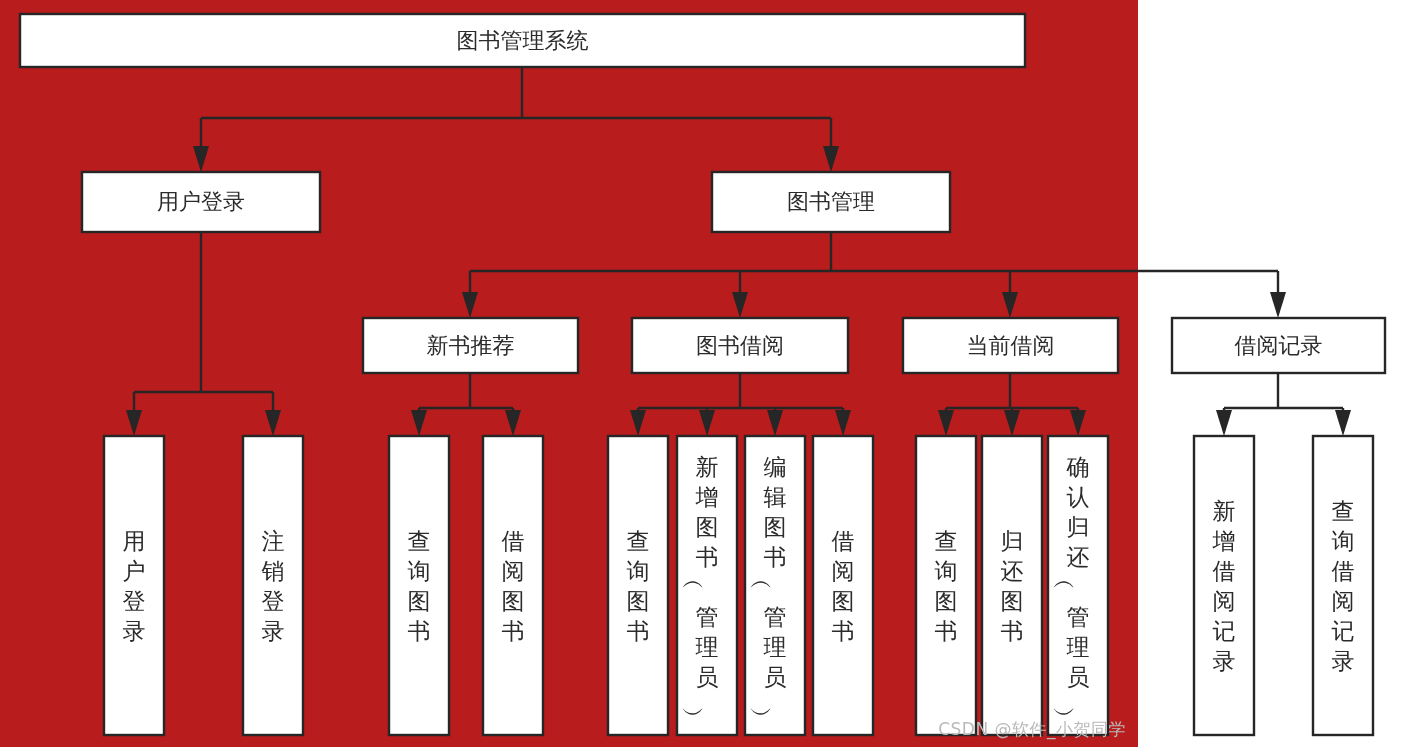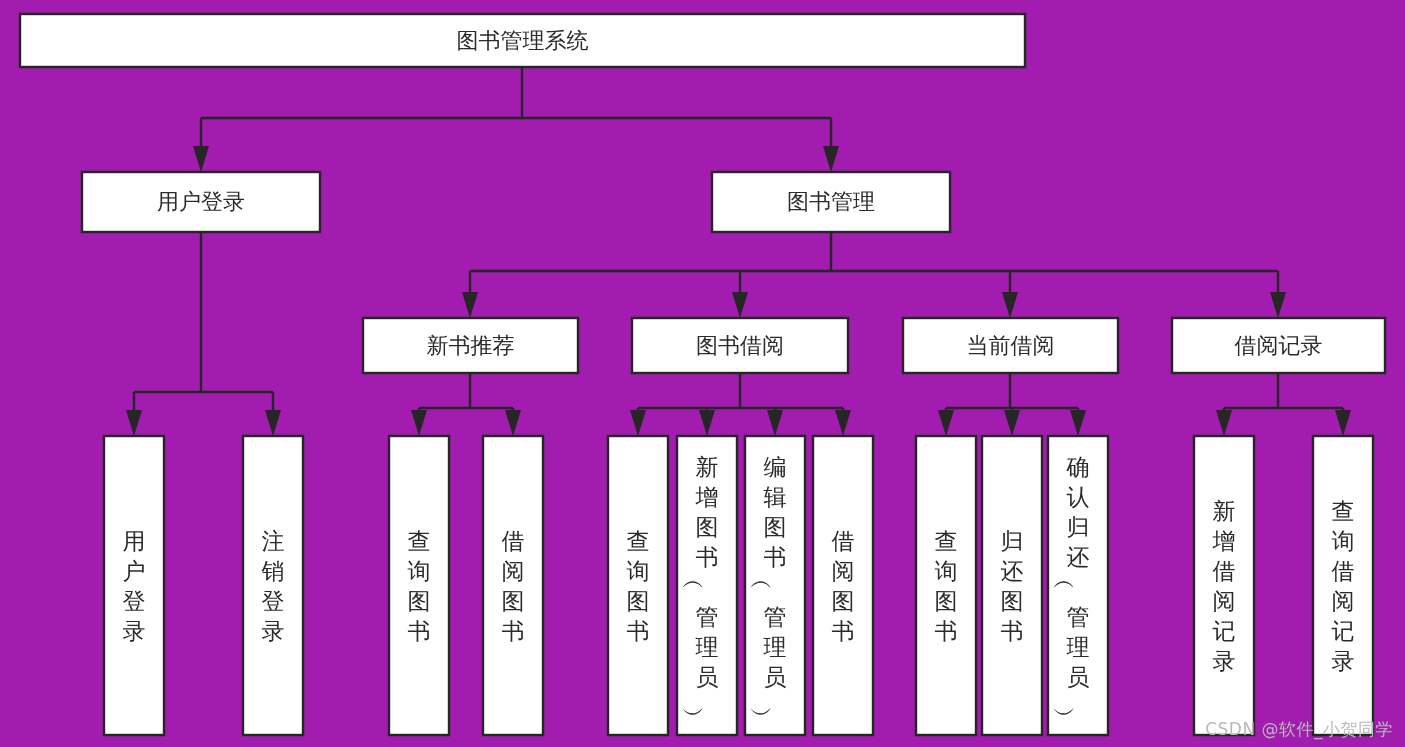--- a/index.html
+++ b/index.html
@@ -9,23 +9,23 @@
   }
   body {
     width: 1405px;
     height: 747px;
     font-family: "DejaVu Sans", "Liberation Sans", sans-serif;
     overflow: hidden;
     position: relative;
   }
   #diagram-root {
     position: relative;
-    width: 1405px;
+    width: 1138px;
     height: 747px;
-    background: #a21caf;
+    background: #b91c1c;
   }
   svg#tree-svg {
     position: absolute;
     top: 0;
     left: 0;
     width: 1405px;
     height: 747px;
     display: block;
   }
   .node-box {

